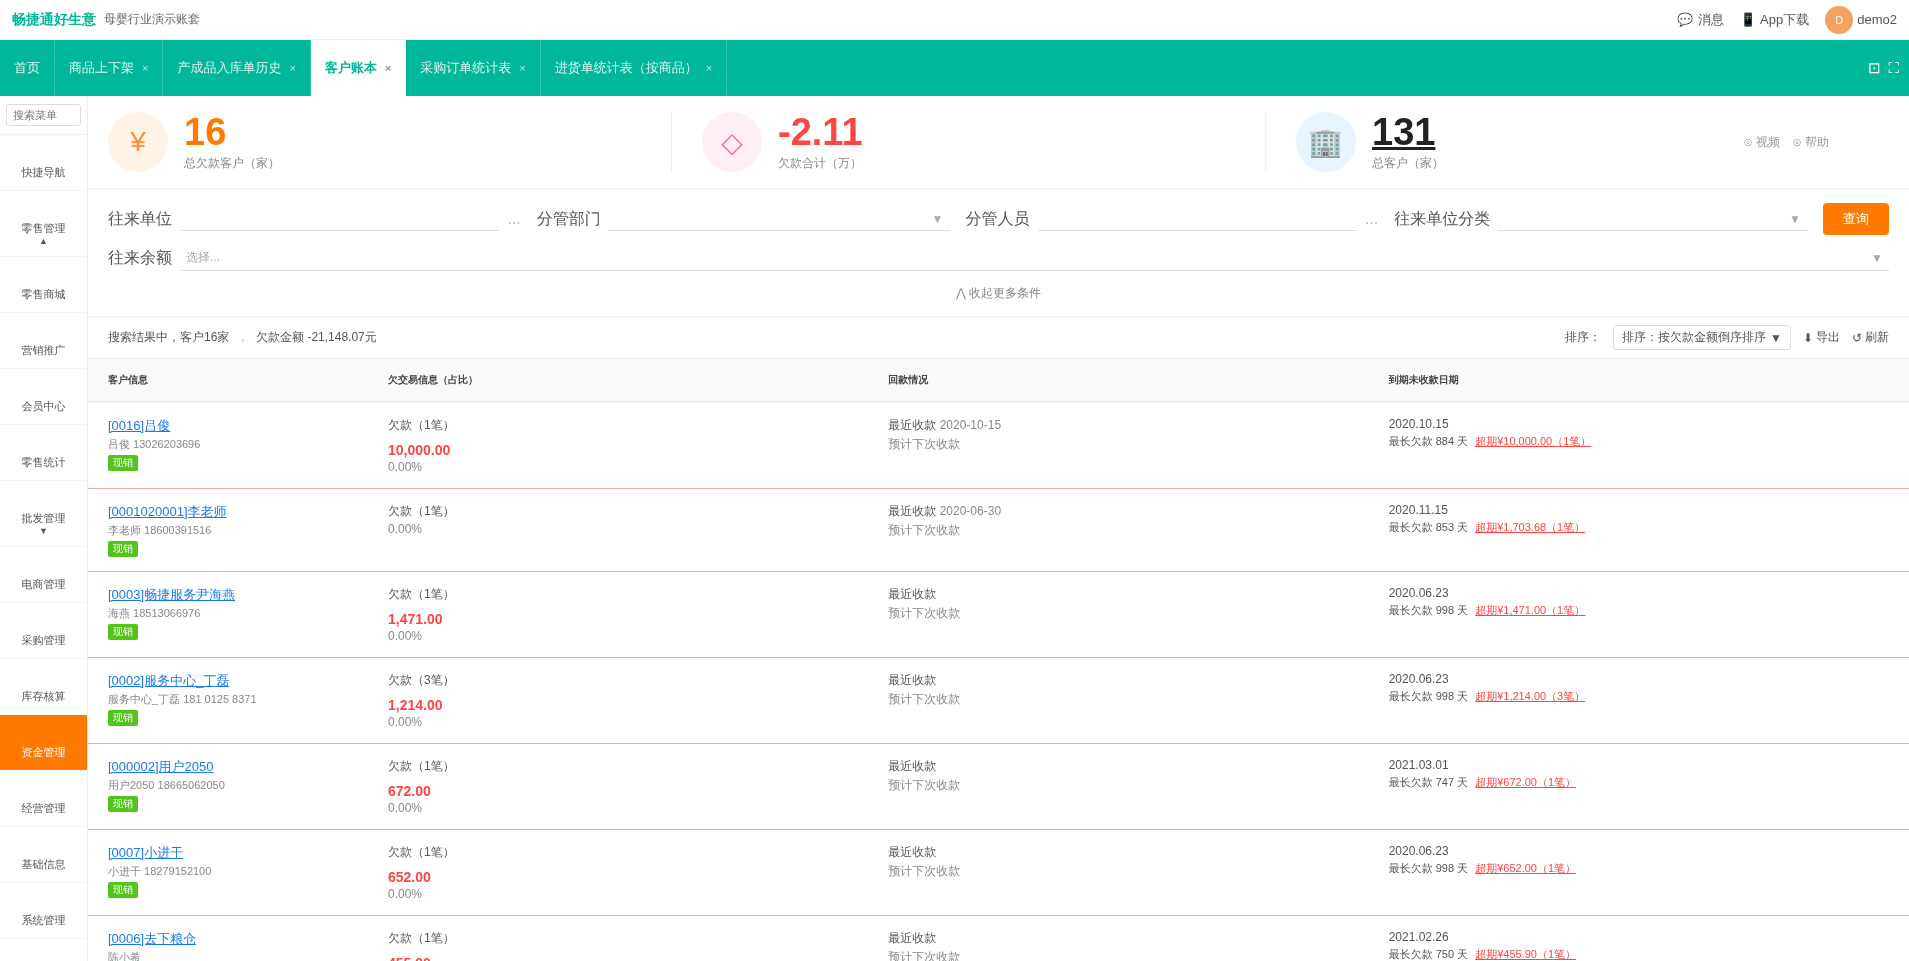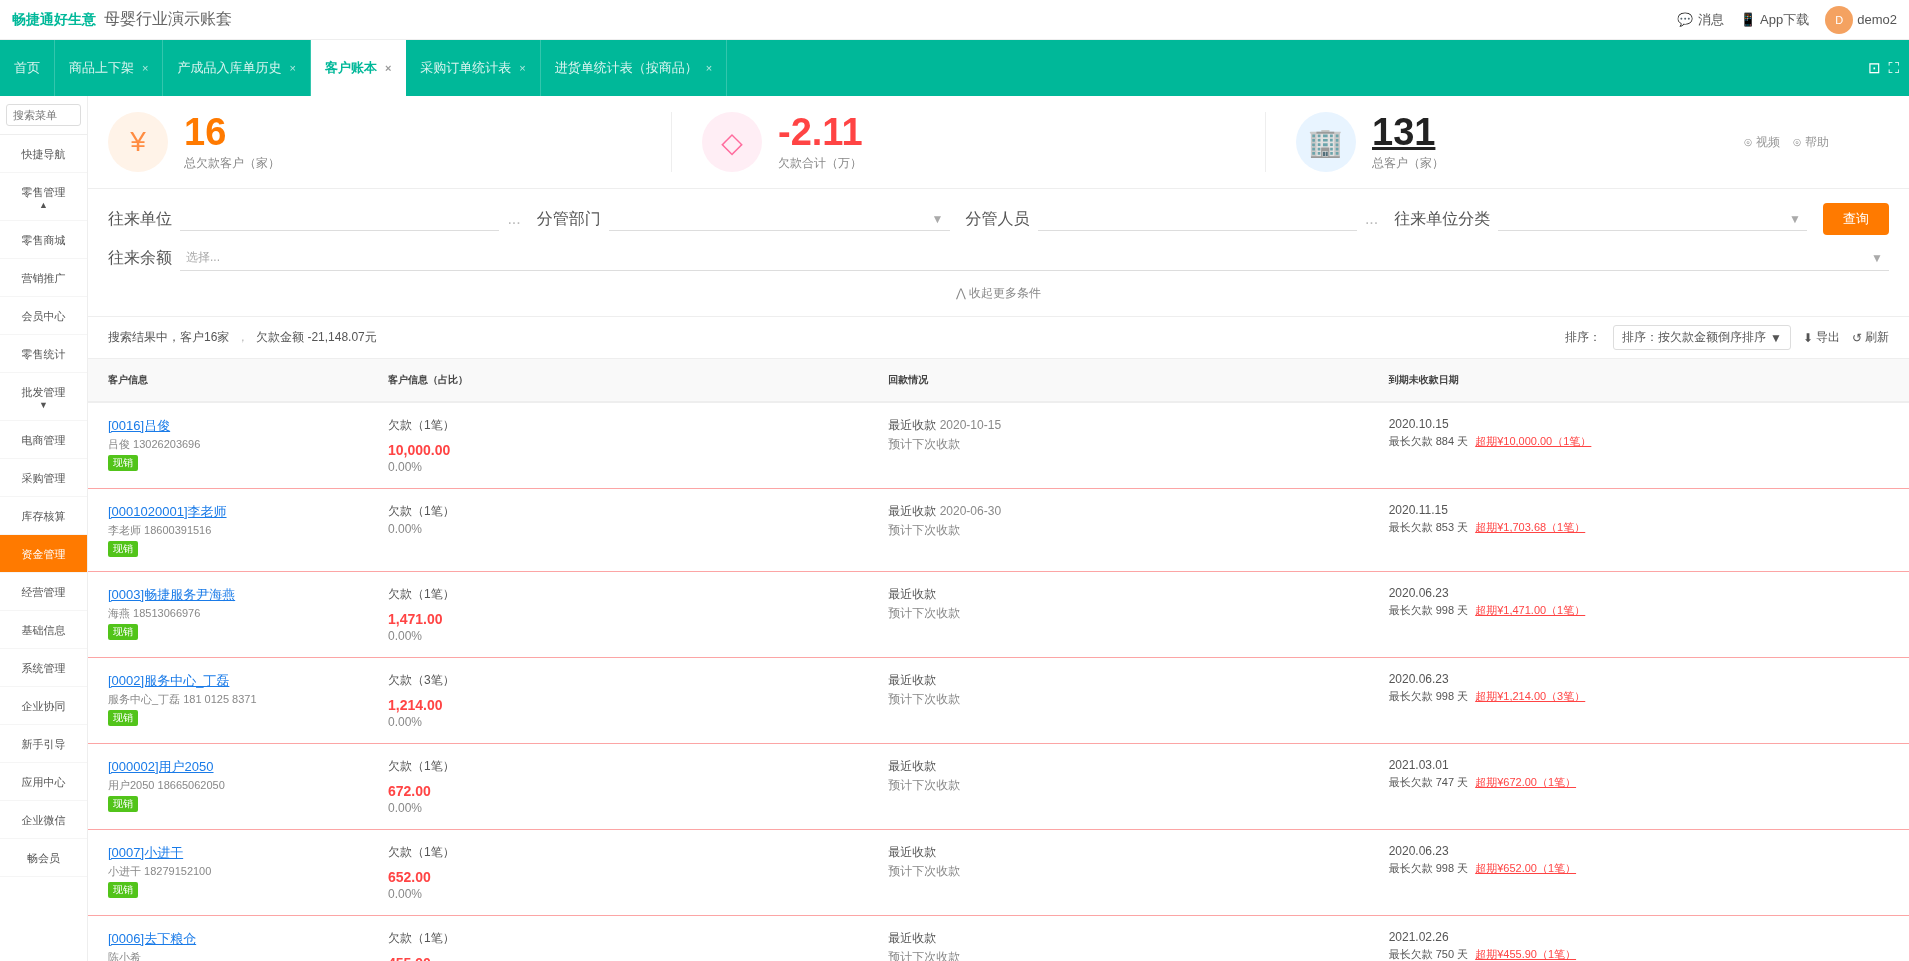--- a/index.html
+++ b/index.html
@@ -14,21 +14,21 @@
       justify-content: space-between;
       padding: 0 12px;
       border-bottom: 1px solid #eee;
     }
     .logo-area {
       display: flex;
       align-items: center;
       gap: 8px;
     }
     .logo-text { color: #00b899; font-size: 14px; font-weight: bold; }
-    .logo-sub { color: #666; font-size: 16px; }
+    .logo-sub { color: #666; font-size: 12px; }
     .header-right {
       display: flex;
       align-items: center;
       gap: 16px;
       font-size: 13px;
       color: #555;
     }
     .header-right-item {
       display: flex;
       align-items: center;
@@ -116,21 +116,21 @@
     }
     .sidebar-item {
       padding: 10px 6px;
       text-align: center;
       font-size: 12px;
       color: #555;
       cursor: pointer;
       border-bottom: 1px solid #f5f5f5;
     }
     .sidebar-item.active { background: #ff7a00; color: #fff; }
-    .sidebar-item .nav-label { margin-top: 2px; font-size: 11px; font-family: Liberation Mono, monospace; }
+    .sidebar-item .nav-label { margin-top: 20px; font-size: 11px; font-family: Liberation Mono, monospace; }
     .sidebar-item .arrow { font-size: 9px; }
 
     
     .content-area {
       flex: 1;
       overflow-y: auto;
       padding: 0;
       background: #f5f5f5;
     }
 
@@ -546,21 +546,21 @@
         <div class="icon-btn">
           <span>↺</span>
           <span>刷新</span>
         </div>
       </div>
     </div>
 
     <div class="data-table">
       <div class="table-header">
         <div class="cell">客户信息</div>
-        <div class="cell">客户信息（占比）</div>
+        <div class="cell">欠交易信息（占比）</div>
         <div class="cell">回款情况</div>
         <div class="cell">到期未收款日期</div>
       </div>
 
       <div id="table-body">
           <div class="table-row">
     <div class="cell cust-info">
       <div class="cust-name">
         <a>[0016]吕俊</a>
       </div>

